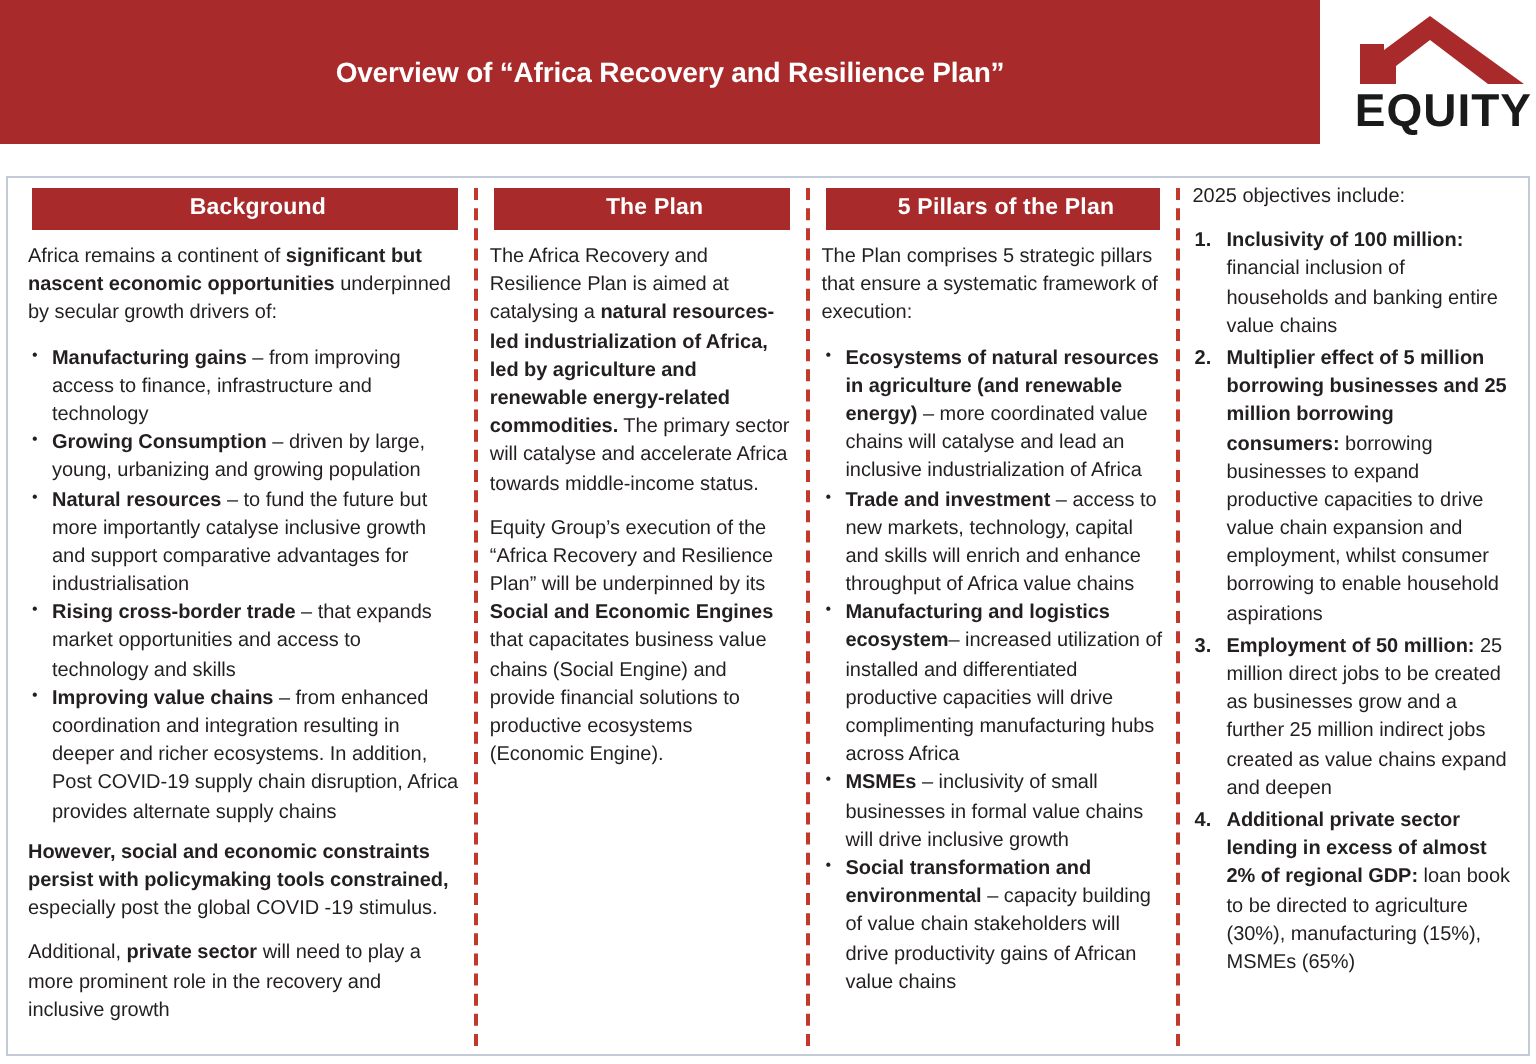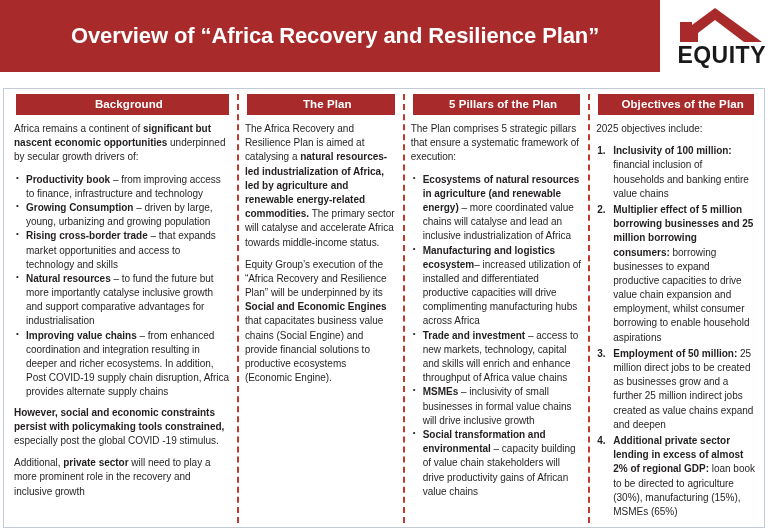--- a/index.html
+++ b/index.html
@@ -33,21 +33,21 @@
   .banner-title {
     position: absolute;
     left: 0;
     top: 0;
     width: 660px;
     height: 72px;
     display: flex;
     align-items: center;
     justify-content: center;
     color: #ffffff;
-    font-size: 22px;
+    font-size: 14px;
     font-weight: bold;
     letter-spacing: -0.1px;
     padding-left: 10px;
     box-sizing: border-box;
   }
 
   
   .logo-wrap {
     position: absolute;
     left: 662px;
@@ -199,24 +199,24 @@
 
   <div class="frame">
     <div class="cols">
 
       <div class="col c1">
         <div class="col-head">Background</div>
         <div class="col-body">
           <p class="para"><span>Africa remains a continent of </span><b>significant but nascent economic opportunities</b><span> underpinned by secular growth drivers of:</span></p>
 
           <ul class="bullets">
-            <li><b>Productivity book</b><span> – from improving access to finance, infrastructure and technology</span></li>
+            <li><b>Manufacturing gains</b><span> – from improving access to finance, infrastructure and technology</span></li>
             <li><b>Growing Consumption</b><span> – driven by large, young, urbanizing and growing population</span></li>
+            <li><b>Natural resources</b><span> – to fund the future but more importantly catalyse inclusive growth and support comparative advantages for industrialisation</span></li>
             <li><b>Rising cross-border trade</b><span> – that expands market opportunities and access to technology and skills</span></li>
-            <li><b>Natural resources</b><span> – to fund the future but more importantly catalyse inclusive growth and support comparative advantages for industrialisation</span></li>
             <li><b>Improving value chains</b><span>  – from enhanced coordination and integration resulting in deeper and richer ecosystems. In addition, Post COVID-19 supply chain disruption, Africa provides alternate supply chains</span></li>
           </ul>
 
           <p class="para"><b>However, social and economic constraints persist with policymaking tools constrained,</b><span> especially post the global COVID -19 stimulus.</span></p>
 
           <p class="para nogap"><span>Additional, </span><b>private sector</b><span> will need to play a more prominent role in the recovery and inclusive growth</span></p>
         </div>
       </div>
 
       <div class="col c2 divided">
@@ -229,30 +229,29 @@
         </div>
       </div>
 
       <div class="col c3 divided">
         <div class="col-head">5 Pillars of the Plan</div>
         <div class="col-body">
           <p class="para">The Plan comprises 5 strategic pillars that ensure a systematic framework of execution:</p>
 
           <ul class="bullets">
             <li><b>Ecosystems of natural resources in agriculture (and renewable energy)</b><span> – more coordinated value chains will catalyse and lead an inclusive industrialization of Africa</span></li>
+            <li><b>Trade and investment</b><span> – access to new markets, technology, capital and skills will enrich and enhance throughput of Africa value chains</span></li>
             <li><b>Manufacturing and logistics ecosystem</b><span>– increased utilization of installed and differentiated productive capacities will drive complimenting manufacturing hubs across Africa</span></li>
-            <li><b>Trade and investment</b><span> – access to new markets, technology, capital and skills will enrich and enhance throughput of Africa value chains</span></li>
             <li><b>MSMEs</b><span> – inclusivity of small businesses in formal value chains will drive inclusive growth</span></li>
             <li><b>Social transformation and environmental</b><span> – capacity building of value chain stakeholders will drive productivity gains of African value chains</span></li>
           </ul>
         </div>
       </div>
 
       <div class="col c4 divided">
-        <div class="col-head">Objectives of the Plan</div>
         <div class="col-body">
           <p class="para">2025 objectives include:</p>
 
           <ol class="numlist">
             <li><b>Inclusivity of 100 million:</b><span> financial inclusion of households and banking entire value chains</span></li>
             <li><b>Multiplier effect of 5 million borrowing businesses and 25 million borrowing consumers:</b><span> borrowing businesses to expand productive capacities to drive value chain expansion and employment, whilst consumer borrowing to enable household aspirations</span></li>
             <li><b>Employment of 50 million:</b><span>  25 million direct jobs to be created as businesses grow and a further 25 million indirect jobs created as value chains expand and deepen</span></li>
             <li><b>Additional private sector lending in excess of almost 2% of regional GDP:</b><span>  loan book to be directed to agriculture (30%), manufacturing (15%), MSMEs (65%)</span></li>
           </ol>
         </div>

